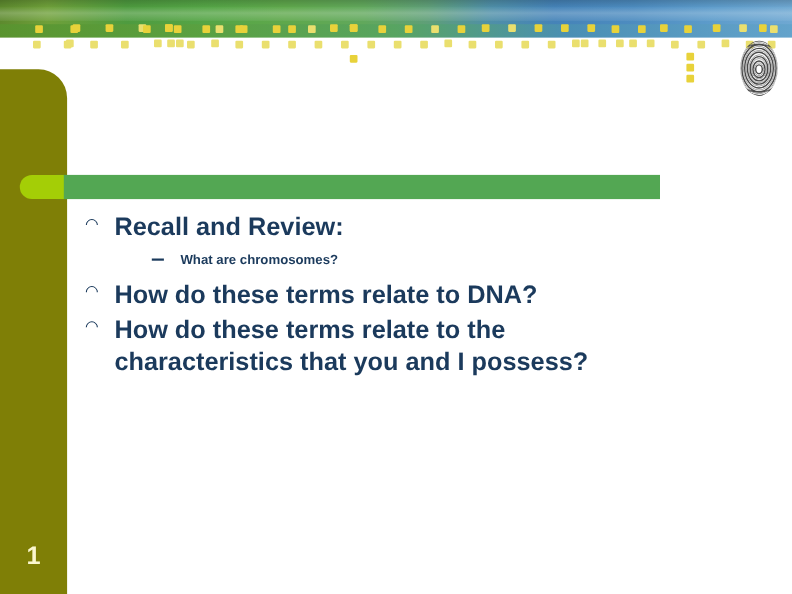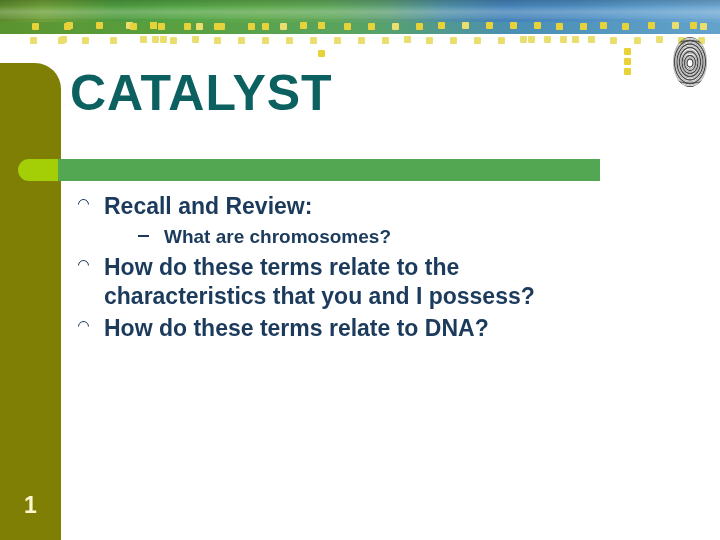--- a/index.html
+++ b/index.html
@@ -190,21 +190,21 @@
     transform: rotate(135deg);
     box-sizing: border-box;
   }
   .sublist {
     margin: 2px 0 2px 0;
     padding: 0;
   }
   .bullet-l2 {
     position: relative;
     padding-left: 60px;
-    font-size: 19px;
+    font-size: 12px;
     line-height: 27px;
     color: #1b3a5c;
   }
   .bullet-l2 > .marker-dash {
     position: absolute;
     left: 34px;
     top: 12px;
     width: 11px;
     height: 1.6px;
     background: #1b3a5c;
@@ -327,43 +327,42 @@
       <ellipse cx="21" cy="28.5" rx="9.2" ry="12.7"></ellipse>
       <ellipse cx="21" cy="28" rx="11.8" ry="16.3"></ellipse>
       <ellipse cx="21" cy="28" rx="14.2" ry="19.8"></ellipse>
       <ellipse cx="21" cy="28" rx="16.8" ry="23.2"></ellipse>
     </g>
   </svg>
 
   <div id="sidebar"></div>
   <div id="slide-number">1</div>
 
-  <div id="title">CATALYST</div>
 
   <div id="rule-bar"></div>
   <div id="rule-cap"></div>
 
   <div id="body">
 
     <div class="bullet-l1">
       <span class="marker-arc"></span>
       <span>Recall and Review:</span>
       <div class="sublist">
         <div class="bullet-l2">
           <span class="marker-dash"></span>
           <span>What are chromosomes?</span>
         </div>
       </div>
     </div>
 
     <div class="bullet-l1">
       <span class="marker-arc"></span>
+      <span>How do these terms relate to DNA?</span>
+    </div>
+
+    <div class="bullet-l1">
+      <span class="marker-arc"></span>
       <span>How do these terms relate to the</span>
       <span class="text-line2">characteristics that you and I possess?</span>
     </div>
 
-    <div class="bullet-l1">
-      <span class="marker-arc"></span>
-      <span>How do these terms relate to DNA?</span>
-    </div>
-
   </div>
 </div>
 
 </body></html>

